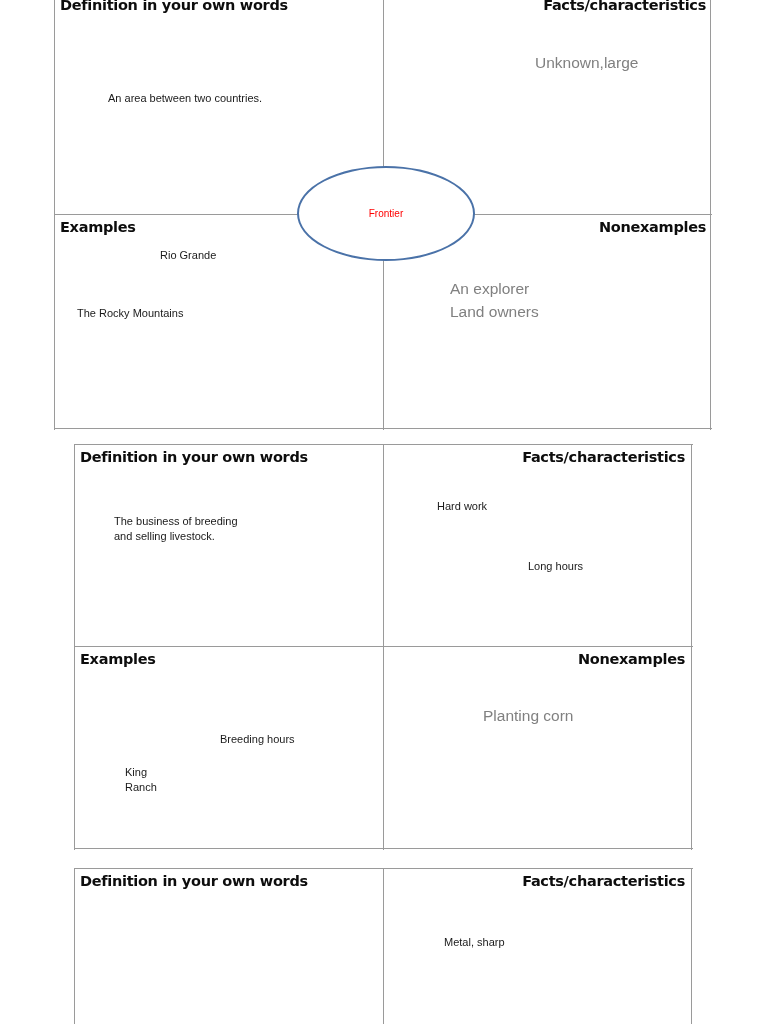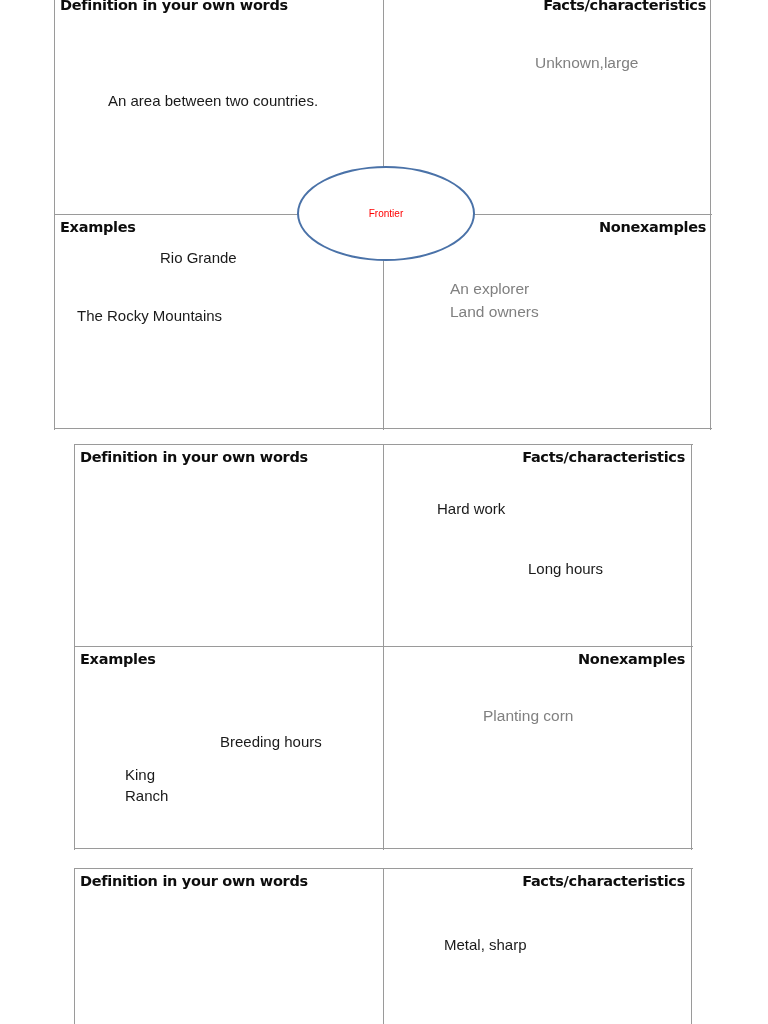--- a/index.html
+++ b/index.html
@@ -36,21 +36,21 @@
     color: #0d0d0d;
     letter-spacing: -0.3px;
     white-space: nowrap;
   }
   .head-left  { left: 6px;  top: 3px; }
   .head-right { right: 6px; top: 3px; }
 
   .entry {
     position: absolute;
     font-family: "Liberation Sans", sans-serif;
-    font-size: 15px;
+    font-size: 11px;
     line-height: 1.38;
     color: #1a1a1a;
     white-space: pre-line;
   }
   .entry.muted { color: #808080; font-size: 15.5px; }
 
   
   .rule-h {
     position: absolute;
     height: 0;
@@ -121,20 +121,22 @@
 
   <div class="rule-v" style="left:0; top:0; height:406px;"></div>
   <div class="rule-v" style="left:617px; top:0; height:406px;"></div>
   <div class="rule-h" style="left:0; top:0; width:619px;"></div>
   <div class="rule-h" style="left:0; top:404px; width:619px;"></div>
   <div class="rule-h" style="left:0; top:202px; width:619px;"></div>
   <div class="rule-v" style="left:309px; top:0; height:406px;"></div>
 
   <div class="quad" style="left:0; top:2px; width:309px; height:200px;">
     <div class="quad-head head-left">Definition in your own words</div>
+    <div class="entry" style="left:40px; top:68px;">The business of breeding
+and selling livestock.</div>
   </div>
 
   <div class="quad" style="left:311px; top:2px; width:306px; height:200px;">
     <div class="quad-head head-right">Facts/characteristics</div>
     <div class="entry" style="left:52px; top:53px;">Hard work</div>
     <div class="entry" style="left:143px; top:113px;">Long hours</div>
   </div>
 
   <div class="quad" style="left:0; top:204px; width:309px; height:200px;">
     <div class="quad-head head-left">Examples</div>

